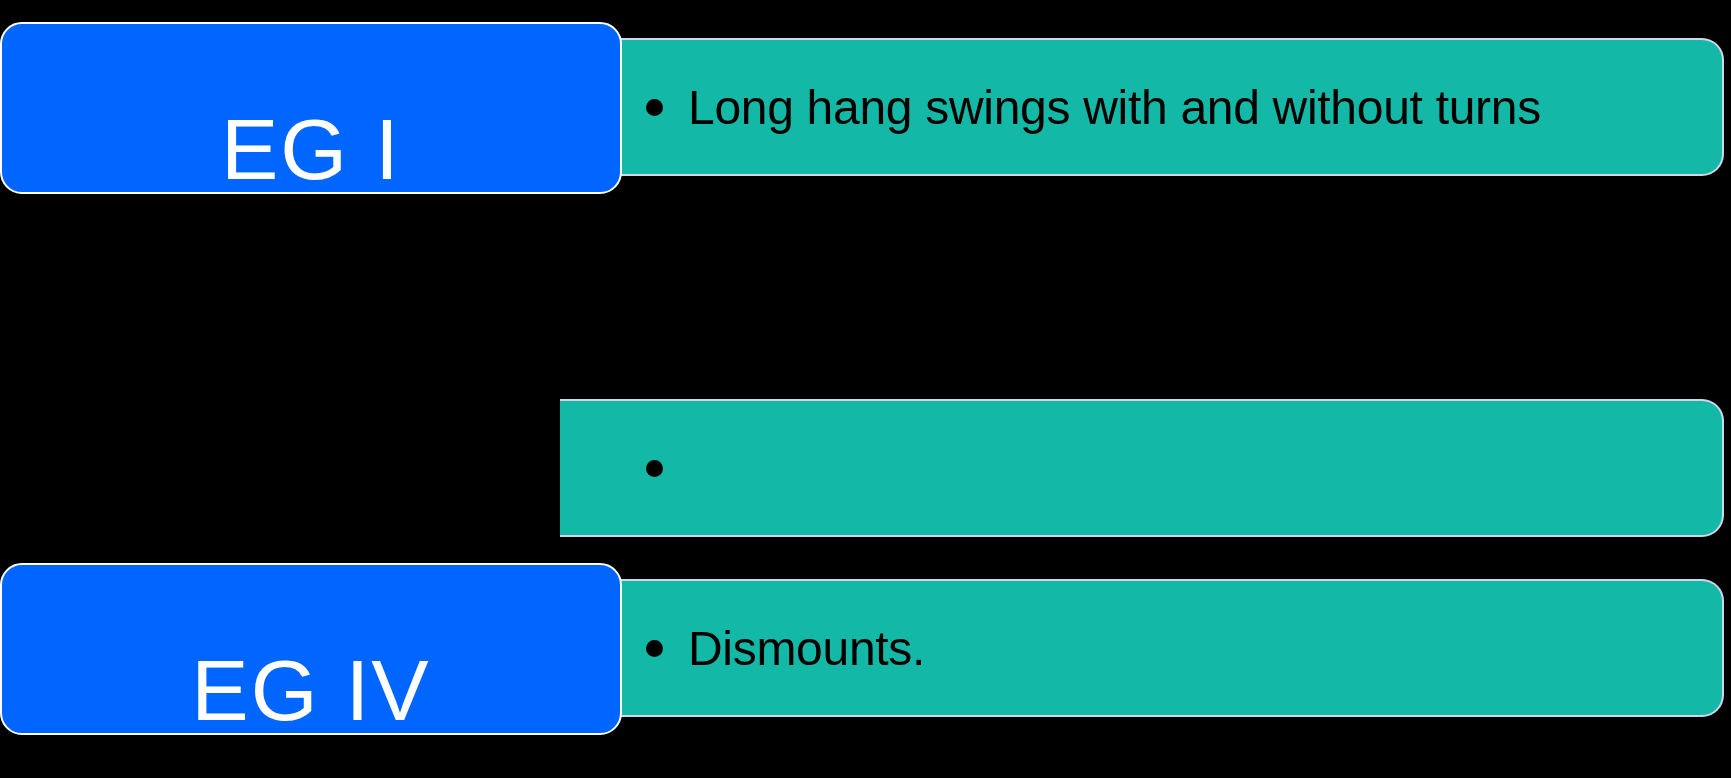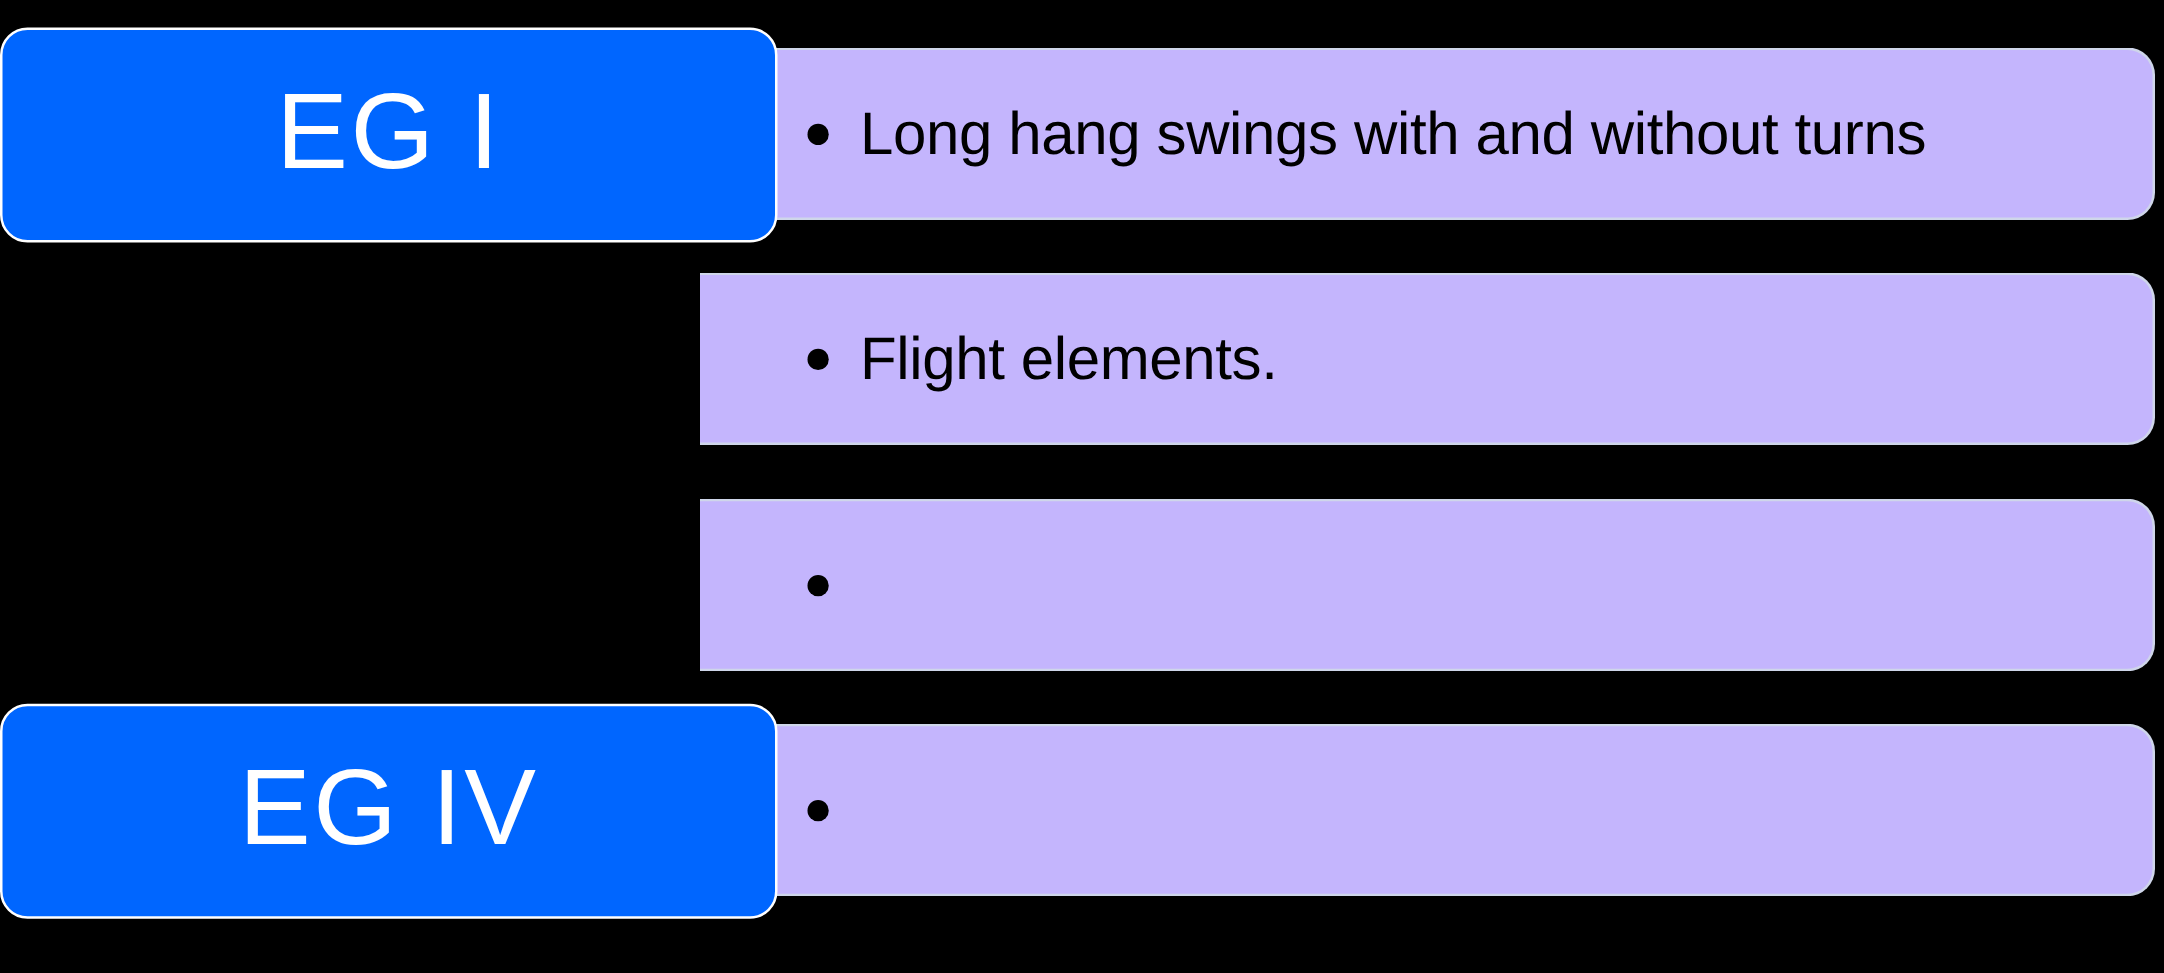--- a/index.html
+++ b/index.html
@@ -19,21 +19,21 @@
     left: 0;
     width: 1731px;
     height: 172px;
   }
   .detail {
     position: absolute;
     left: 560px;
     top: 16px;
     width: 1164px;
     height: 138px;
-    background: #c4b5fd;
+    background: #14b8a6;
     border: 2px solid #cfd6ea;
     border-left: none;
     border-radius: 0 22px 22px 0;
     box-sizing: border-box;
   }
   .detail-content {
     position: absolute;
     left: 95px;
     top: 0;
     height: 100%;
@@ -61,21 +61,21 @@
     position: absolute;
     left: 0;
     top: 0;
     width: 622px;
     height: 172px;
     background: #0066ff;
     border: 2px solid #ffffff;
     border-radius: 22px;
     box-sizing: border-box;
     display: flex;
-    align-items: center;
+    align-items: flex-end;
     justify-content: center;
   }
   .label-text {
     color: #ffffff;
     font-size: 86px;
     letter-spacing: 2px;
     line-height: 1;
     margin-top: -6px;
   }
 </style>
@@ -90,36 +90,33 @@
       <div class="detail-content">
         <span class="detail-text">Long hang swings with and without turns</span>
       </div>
     </div>
     <div class="label-box">
       <span class="label-text">EG I</span>
     </div>
   </div>
 
   <div class="row" style="top:202px;">
-    <div class="detail">
-      <span class="bullet"></span>
-      <div class="detail-content">
-        <span class="detail-text">Flight elements.</span>
-      </div>
-    </div>
   </div>
 
   <div class="row" style="top:383px;">
     <div class="detail">
       <span class="bullet"></span>
     </div>
   </div>
 
   <div class="row" style="top:563px;">
     <div class="detail">
       <span class="bullet"></span>
+      <div class="detail-content">
+        <span class="detail-text">Dismounts.</span>
+      </div>
     </div>
     <div class="label-box">
       <span class="label-text">EG IV</span>
     </div>
   </div>
 
 </div>
 
 </body></html>

